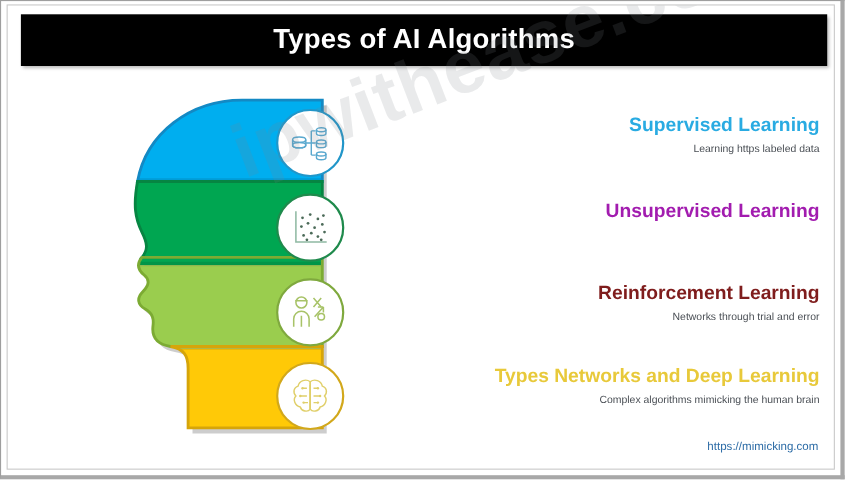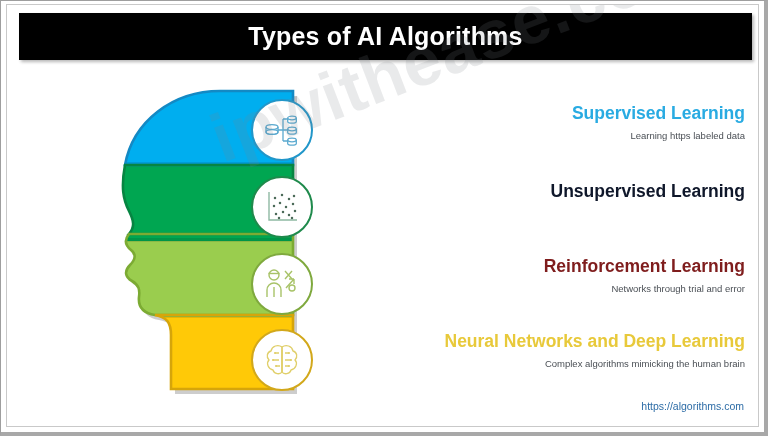--- a/index.html
+++ b/index.html
@@ -264,31 +264,31 @@
           </g>
         </svg>
       </div>
 
       <div class="row" id="row-0">
         <div class="row-heading" style="color:#29ABE2">Supervised Learning</div>
         <div class="row-sub">Learning https labeled data</div>
       </div>
 
       <div class="row" id="row-1">
-        <div class="row-heading" style="color:#0f172a">Unsupervised Learning</div>
+        <div class="row-heading" style="color:#a21caf">Unsupervised Learning</div>
       </div>
 
       <div class="row" id="row-2">
         <div class="row-heading" style="color:#7f1d1d">Reinforcement Learning</div>
         <div class="row-sub">Networks through trial and error</div>
       </div>
 
       <div class="row" id="row-3">
-        <div class="row-heading" style="color:#E8C93A">Neural Networks and Deep Learning</div>
+        <div class="row-heading" style="color:#E8C93A">Types Networks and Deep Learning</div>
         <div class="row-sub">Complex algorithms mimicking the human brain</div>
       </div>
 
     </div>
 
-    <div id="footer-url">https://algorithms.com</div>
+    <div id="footer-url">https://mimicking.com</div>
 
   </div>
 </div>
 
 </body></html>

